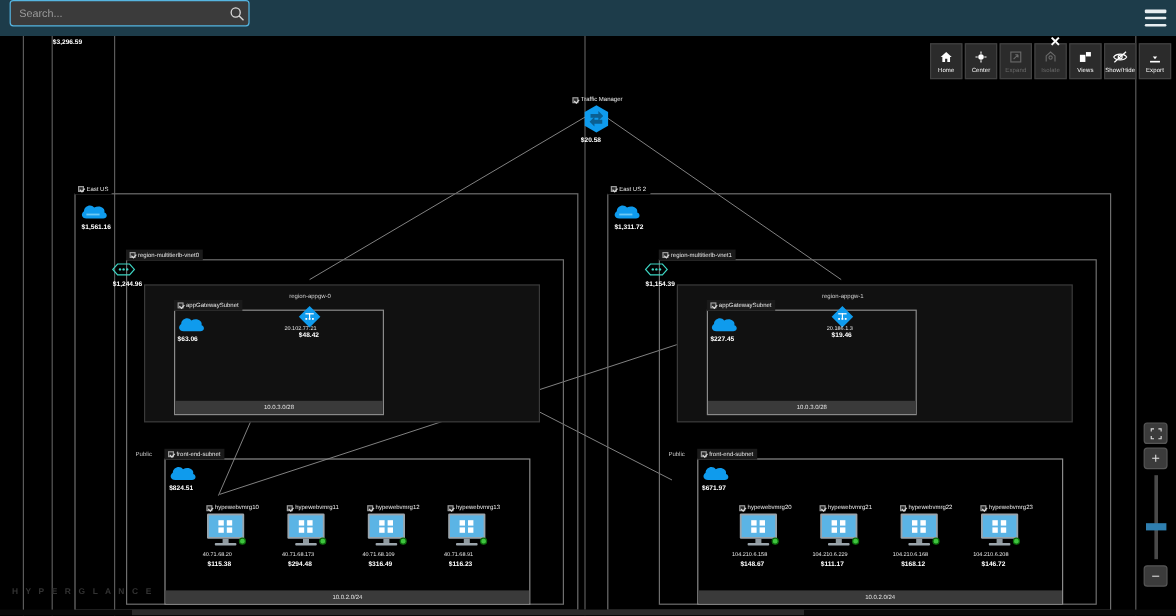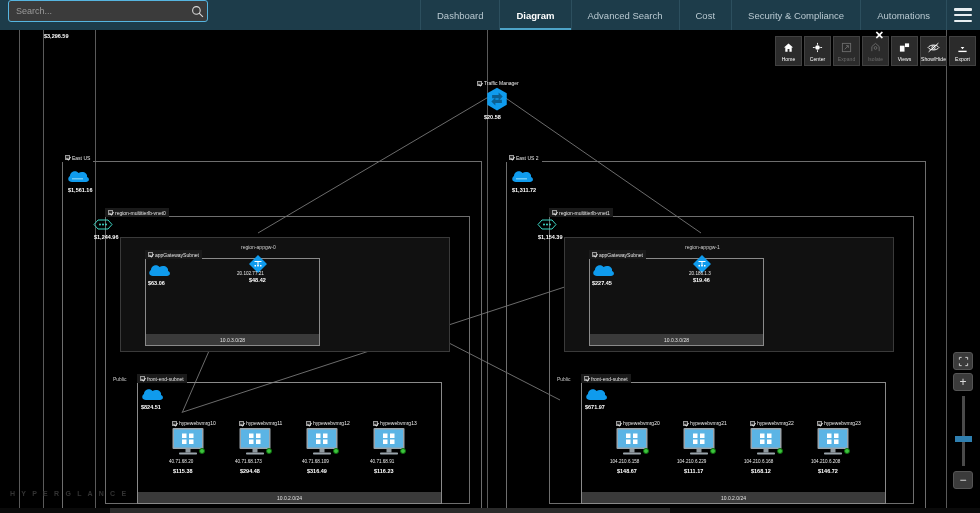--- a/index.html
+++ b/index.html
@@ -154,28 +154,20 @@
     <div class="search-wrap">
       <input class="search-input" value="" placeholder="Search..." style="">
       <span class="search-icon">
         <svg width="13" height="13" viewBox="0 0 24 24" fill="none" stroke="#d9d9d9" stroke-width="2">
           <circle cx="10" cy="10" r="7"></circle>
             <line x1="15" y1="15" x2="22" y2="22"></line>
         </svg>
       </span>
     </div>
 
-    <div class="navtabs">
-      <div class="navtab">Dashboard</div>
-      <div class="navtab active">Diagram</div>
-      <div class="navtab">Advanced Search</div>
-      <div class="navtab">Cost</div>
-      <div class="navtab">Security &amp; Compliance</div>
-      <div class="navtab">Automations</div>
-    </div>
 
     <div class="hamburger">
       <span></span>
         <span></span>
         <span></span>
     </div>
   </div>
 
   <div class="canvas">
 

